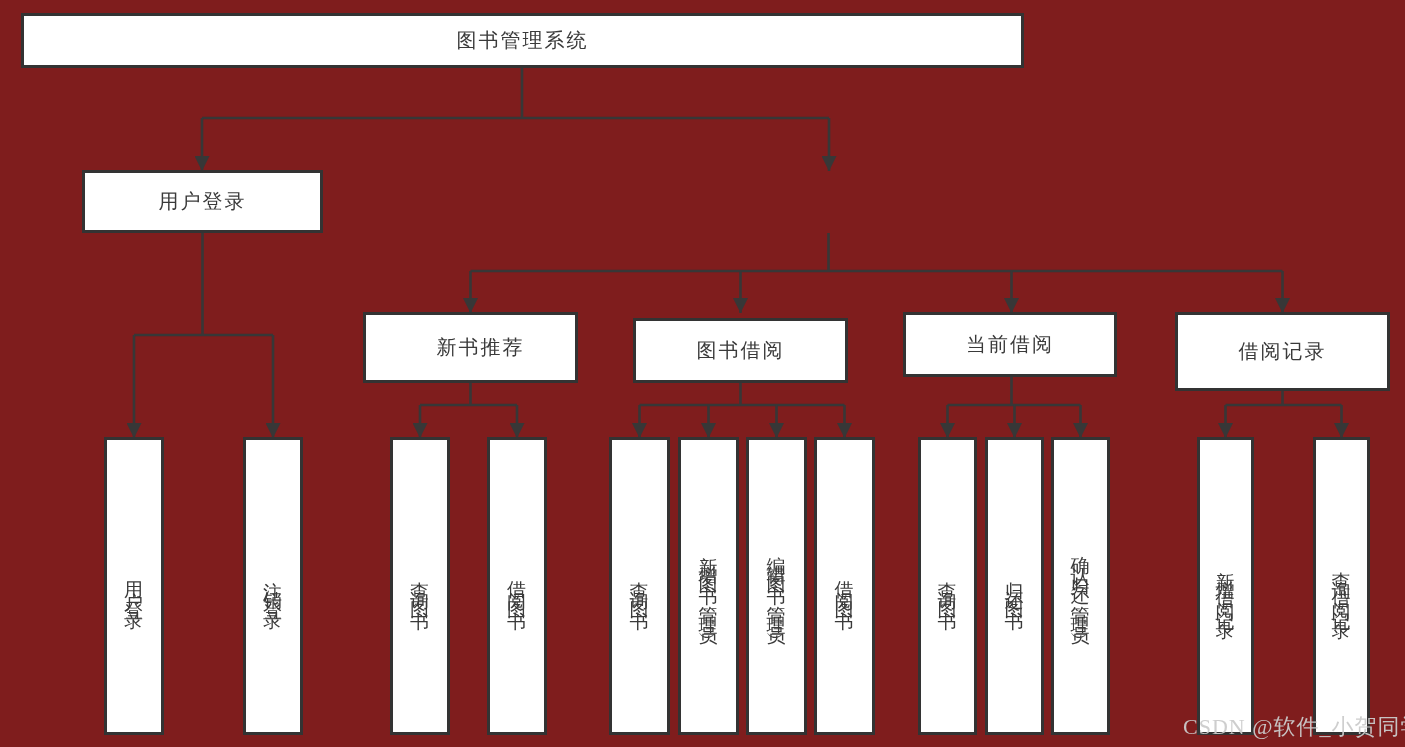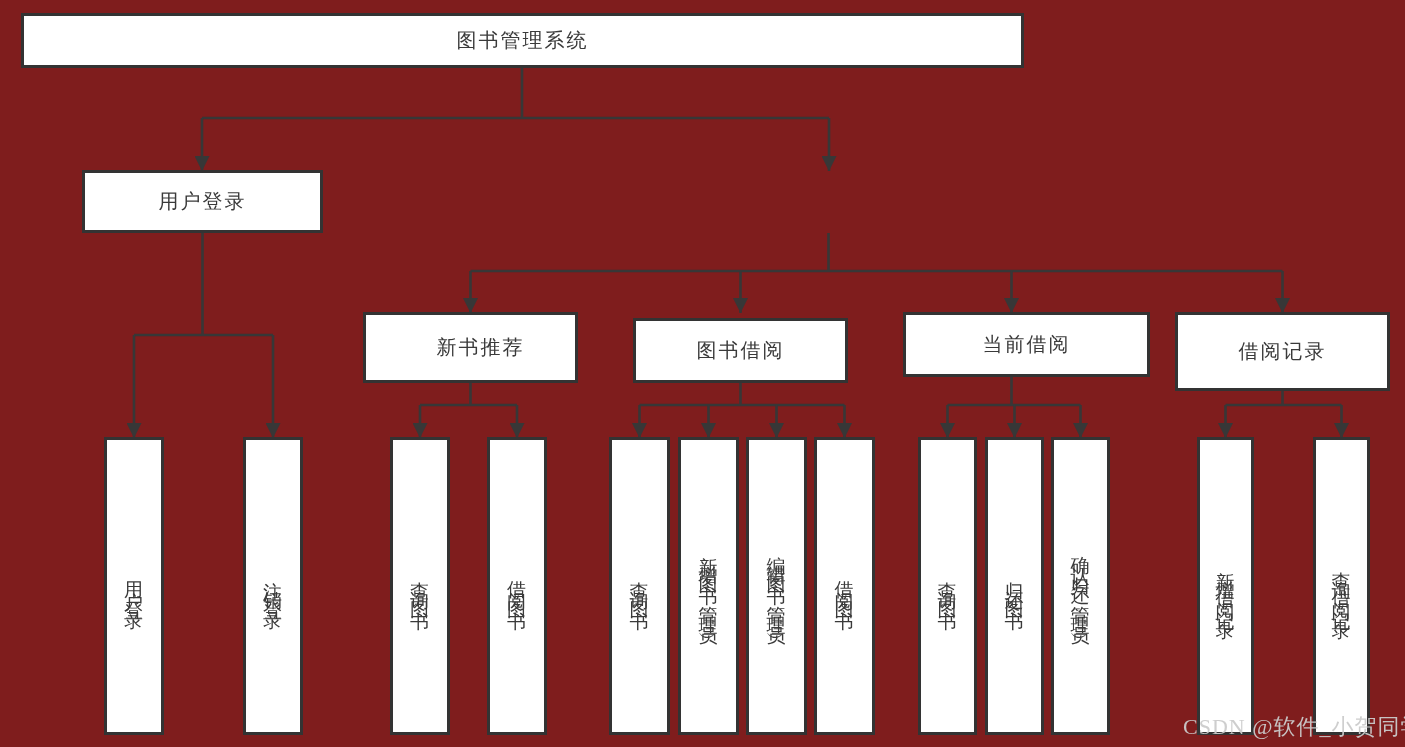--- a/index.html
+++ b/index.html
@@ -119,21 +119,21 @@
       <line class="ln" x1="1341.5" y1="405" x2="1341.5" y2="438" marker-end="url(#arrow)"></line>
     </g>
   </svg>
 
   <div class="box hbox" style="left:21px; top:13px; width:1003px; height:55px;">图书管理系统</div>
 
   <div class="box hbox" style="left:82px; top:170px; width:241px; height:63px;">用户登录</div>
 
   <div class="box hbox" style="left:363px; top:312px; width:215px; height:71px;padding-left:20px;">新书推荐</div>
   <div class="box hbox" style="left:633px; top:298px; width:215px; height:65px;margin-top:20px;">图书借阅</div>
-  <div class="box hbox" style="left:903px; top:312px; width:247px; height:65px;">当前借阅</div>
+  <div class="box hbox" style="left:903px; top:312px; width:214px; height:65px;">当前借阅</div>
   <div class="box hbox" style="left:1175px; top:312px; width:215px; height:79px;">借阅记录</div>
 
   <div class="box leaf" style="left:104px; top:437px; width:60px; height:298px;">用户登录</div>
   <div class="box leaf" style="left:243px; top:437px; width:60px; height:298px;">注销登录</div>
 
   <div class="box leaf" style="left:390px; top:437px; width:60px; height:298px;">查询图书</div>
   <div class="box leaf" style="left:487px; top:437px; width:60px; height:298px;">借阅图书</div>
 
   <div class="box leaf" style="left:609px; top:437px; width:61px; height:298px;">查询图书</div>
   <div class="box leaf" style="left:678px; top:437px; width:61px; height:298px;">新增图书（管理员）</div>

